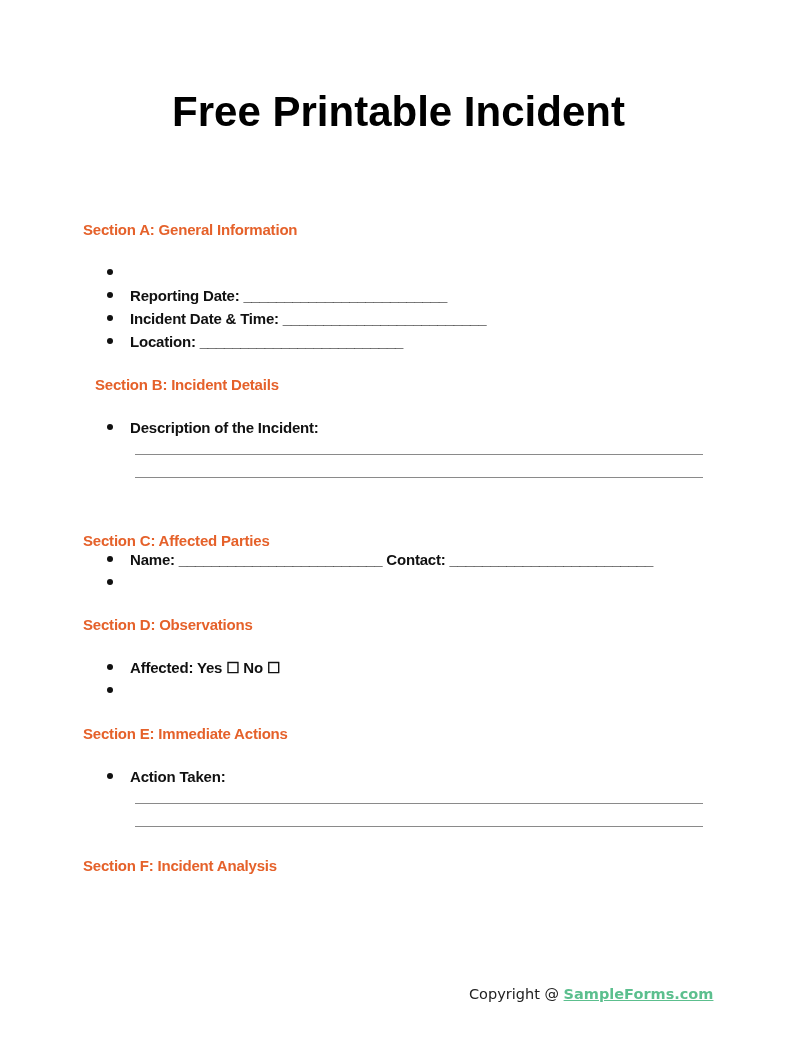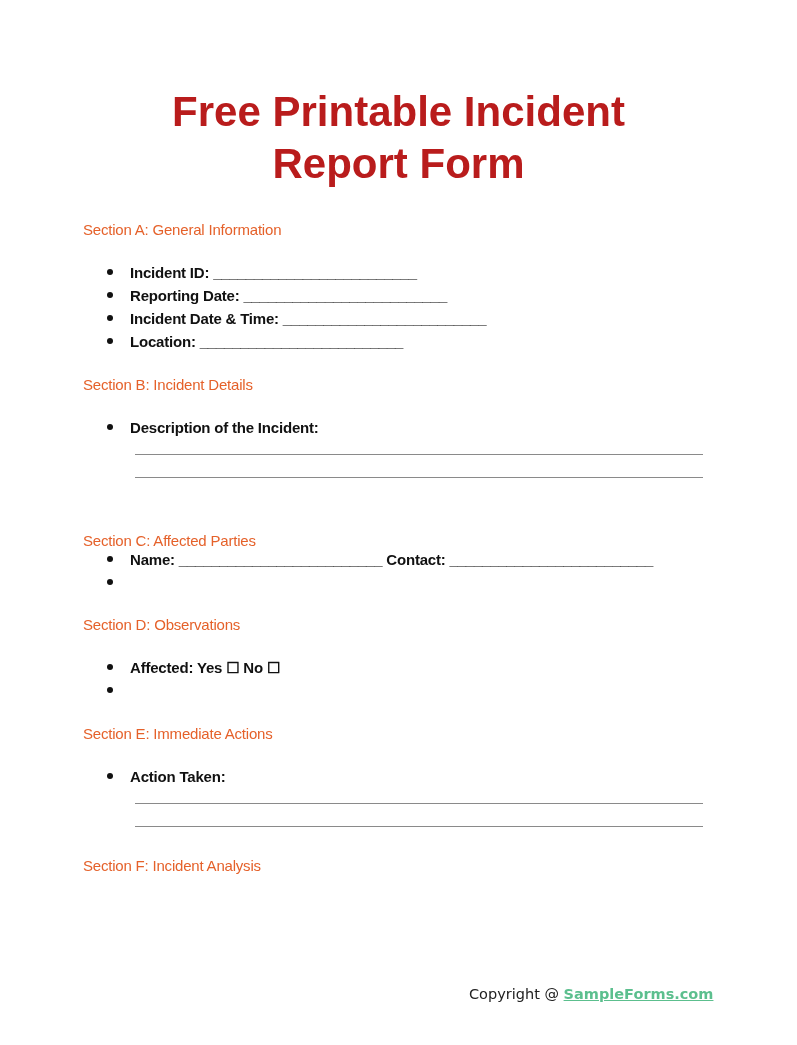--- a/index.html
+++ b/index.html
@@ -1,23 +1,23 @@
 <!DOCTYPE html>
 <html><head>
   <meta charset="utf-8">
   <style>
     html, body { margin:0; padding:0; background:#ffffff; }
     body { width:797px; height:1045px; position:relative; overflow:hidden; font-family:"Liberation Sans", sans-serif; }
     .title {
       position:absolute; left:0; top:86px; width:797px; text-align:center;
-      color:#b91c1c; font-weight:bold; font-size:42px; line-height:52px;
+      color:#000000; font-weight:bold; font-size:42px; line-height:52px;
       font-family:"Liberation Sans", sans-serif;
     }
     .section-h {
-      position:absolute; left:83px; color:#e5612a; font-weight:normal;
+      position:absolute; left:83px; color:#e5612a; font-weight:bold;
       font-size:15px; line-height:18px; font-family:"Liberation Sans", sans-serif;
       letter-spacing:-0.2px;
     }
     .item {
       position:absolute; left:107px; color:#111111; font-weight:bold;
       font-size:15px; line-height:18px; font-family:"Liberation Sans", sans-serif;
       white-space:pre; letter-spacing:-0.2px;
     }
     .bullet {
       display:inline-block; width:6px; height:6px; border-radius:50%;
@@ -33,30 +33,29 @@
     }
     .footer a { color:#5cbf8e; font-weight:bold; text-decoration:underline; }
   </style>
 </head>
 <body>
 
 <div>
 
   <div class="title">
     <div>Free Printable Incident</div>
-    <div>Report Form</div>
   </div>
 
   <div class="section-h" style="top:221px;">Section A: General Information</div>
-  <div class="item" style="top:264px;"><span class="bullet"></span><span>Incident ID: _________________________</span></div>
+  <div class="item" style="top:264px;"><span class="bullet"></span></div>
   <div class="item" style="top:287px;"><span class="bullet"></span><span>Reporting Date: _________________________</span></div>
   <div class="item" style="top:310px;"><span class="bullet"></span><span>Incident Date &amp; Time: _________________________</span></div>
   <div class="item" style="top:333px;"><span class="bullet"></span><span>Location: _________________________</span></div>
 
-  <div class="section-h" style="top:376px;">Section B: Incident Details</div>
+  <div class="section-h" style="top:376px;margin-left:12px;">Section B: Incident Details</div>
   <div class="item" style="top:419px;text-align:center;"><span class="bullet"></span><span>Description of the Incident:</span></div>
   <div class="rule" style="top:454px;"></div>
   <div class="rule" style="top:477px;"></div>
 
   <div class="section-h" style="top:508px;margin-top:24px;">Section C: Affected Parties</div>
   <div class="item" style="top:551px;"><span class="bullet"></span><span>Name: _________________________ Contact: _________________________</span></div>
   <div class="item" style="top:574px;"><span class="bullet"></span></div>
 
   <div class="section-h" style="top:616px;">Section D: Observations</div>
   <div class="item" style="top:659px; font-weight:bold;"><span class="bullet"></span><span>Affected: Yes ☐ No ☐</span></div>

